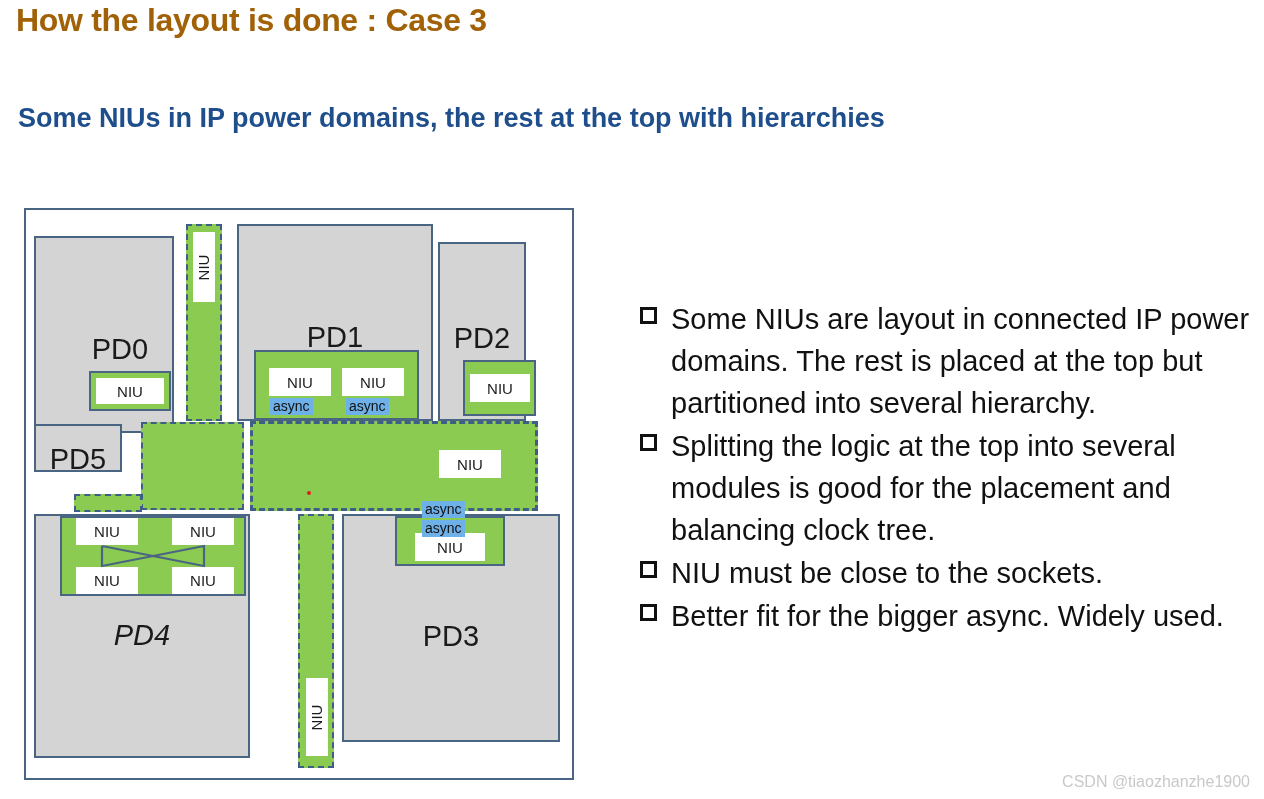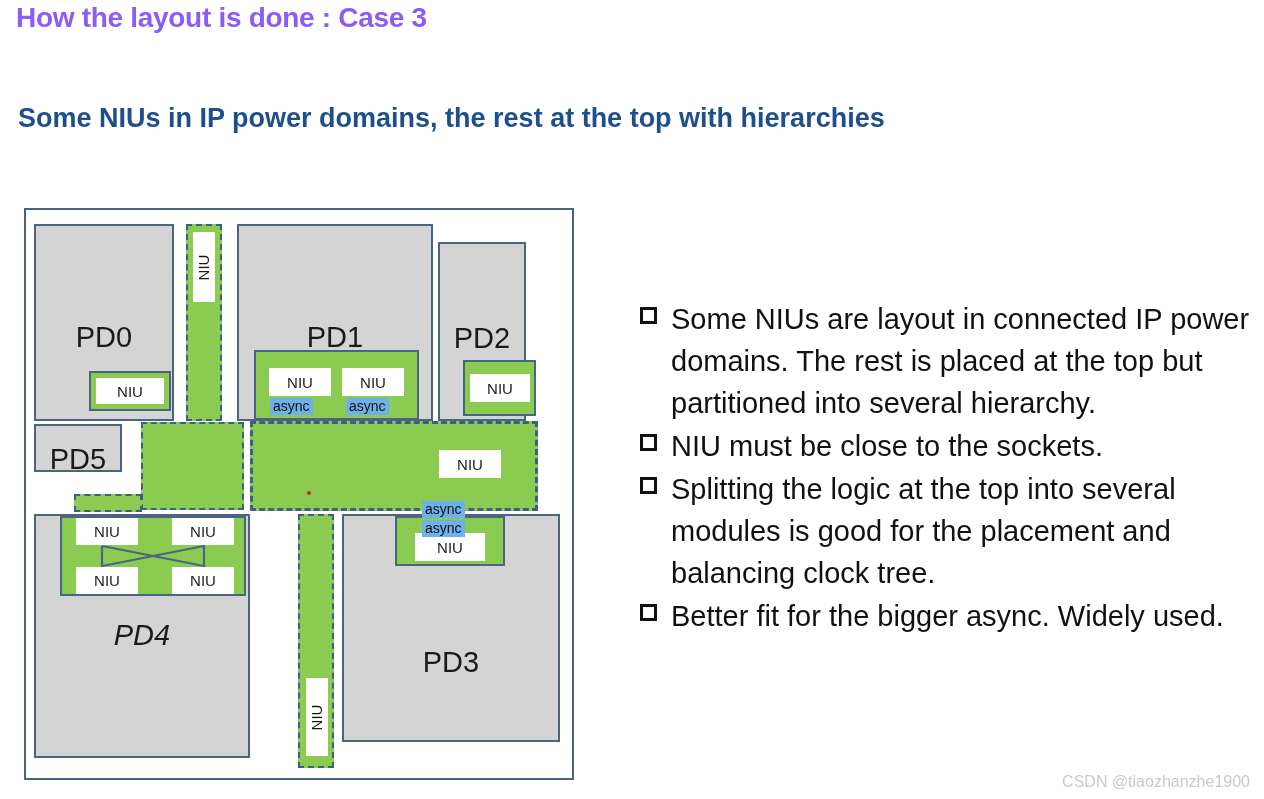--- a/index.html
+++ b/index.html
@@ -13,23 +13,23 @@
     position: relative;
     font-family: "Liberation Sans", sans-serif;
     overflow: hidden;
   }
 
   
   #slide-title {
     position: absolute;
     left: 16px;
     top: 2px;
-    font-size: 28px;
+    font-size: 32px;
     font-weight: bold;
-    color: #8b5cf6;
+    color: #a16207;
     letter-spacing: -0.3px;
     white-space: nowrap;
   }
   #slide-subtitle {
     position: absolute;
     left: 18px;
     top: 100px;
     width: 1040px;
     font-size: 27px;
     font-weight: bold;
@@ -171,21 +171,21 @@
   }
 </style>
 </head>
 <body>
 
 <div id="slide-title">How the layout is done : Case 3</div>
 <div id="slide-subtitle">Some NIUs in IP power domains, the rest at the top with hierarchies</div>
 
 <div id="diagram">
 
-  <div class="pd" style="left:8px; top:14px; width:140px; height:197px;">
+  <div class="pd" style="left:8px; top:26px; width:140px; height:197px;padding-left:16px;">
     <div class="pd-label" style="top:95px;">PD0</div>
   </div>
   <div class="green solid" style="left:63px; top:161px; width:82px; height:40px;"></div>
   <div class="niu" style="left:70px; top:168px; width:68px; height:26px;">
     <span>NIU</span>
   </div>
 
   <div class="green dashed-thin" style="left:160px; top:14px; width:36px; height:197px;"></div>
   <div class="niu vert" style="left:167px; top:22px; width:22px; height:70px;">
     <span>NIU</span>
@@ -248,43 +248,43 @@
   <svg class="bowtie" style="left:74px; top:334px;" width="106" height="24" viewBox="0 0 106 24">
     <polyline points="2,2 2,22 104,2 104,22 2,2" fill="none" stroke="#4A6583" stroke-width="2.2"></polyline>
   </svg>
 
   <div class="green dashed-thin" style="left:272px; top:304px; width:36px; height:254px;"></div>
   <div class="niu vert" style="left:280px; top:468px; width:22px; height:78px;">
     <span>NIU</span>
   </div>
 
   <div class="pd" style="left:316px; top:304px; width:218px; height:228px;">
-    <div class="pd-label" style="top:104px;margin-top:26px;">PD3</div>
+    <div class="pd-label" style="top:104px;">PD3</div>
   </div>
   <div class="green solid" style="left:369px; top:306px; width:110px; height:50px;"></div>
   <div class="niu" style="left:389px; top:323px; width:70px; height:28px;">
     <span>NIU</span>
   </div>
   <div class="async" style="left:396px; top:291px;">async</div>
   <div class="async" style="left:396px; top:310px;">async</div>
 
 </div>
 
 <div id="bullets">
   <div class="bullet">
     <span class="bullet-marker"></span>
     <span class="bullet-text">Some NIUs are layout in connected IP power domains. The rest is placed at the top but partitioned into several hierarchy.</span>
   </div>
   <div class="bullet">
     <span class="bullet-marker"></span>
+    <span class="bullet-text">Splitting the logic at the top into several modules is good for the placement and balancing clock tree.</span>
+  </div>
+  <div class="bullet">
+    <span class="bullet-marker"></span>
     <span class="bullet-text">NIU must be close to the sockets.</span>
   </div>
   <div class="bullet">
     <span class="bullet-marker"></span>
-    <span class="bullet-text">Splitting the logic at the top into several modules is good for the placement and balancing clock tree.</span>
-  </div>
-  <div class="bullet">
-    <span class="bullet-marker"></span>
     <span class="bullet-text">Better fit for the bigger async. Widely used.</span>
   </div>
 </div>
 
 <div id="watermark">CSDN @tiaozhanzhe1900</div>
 
 </body></html>

